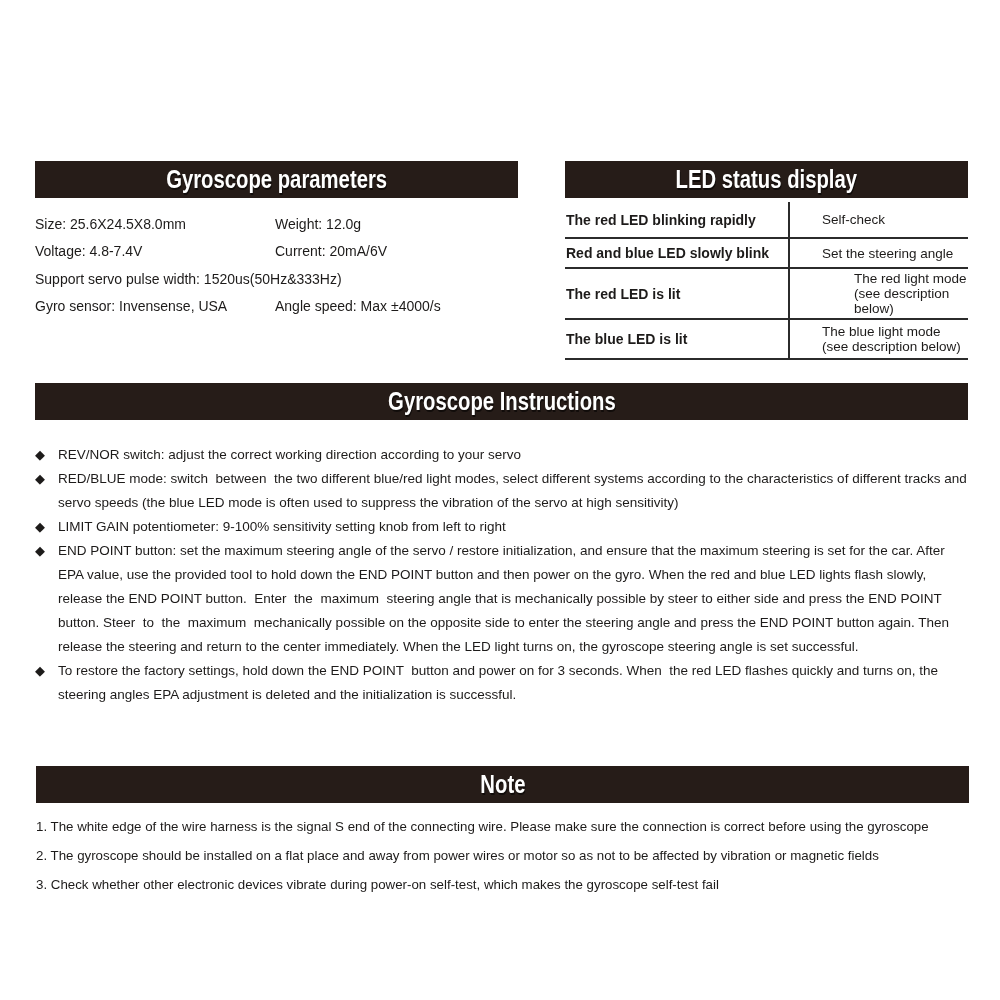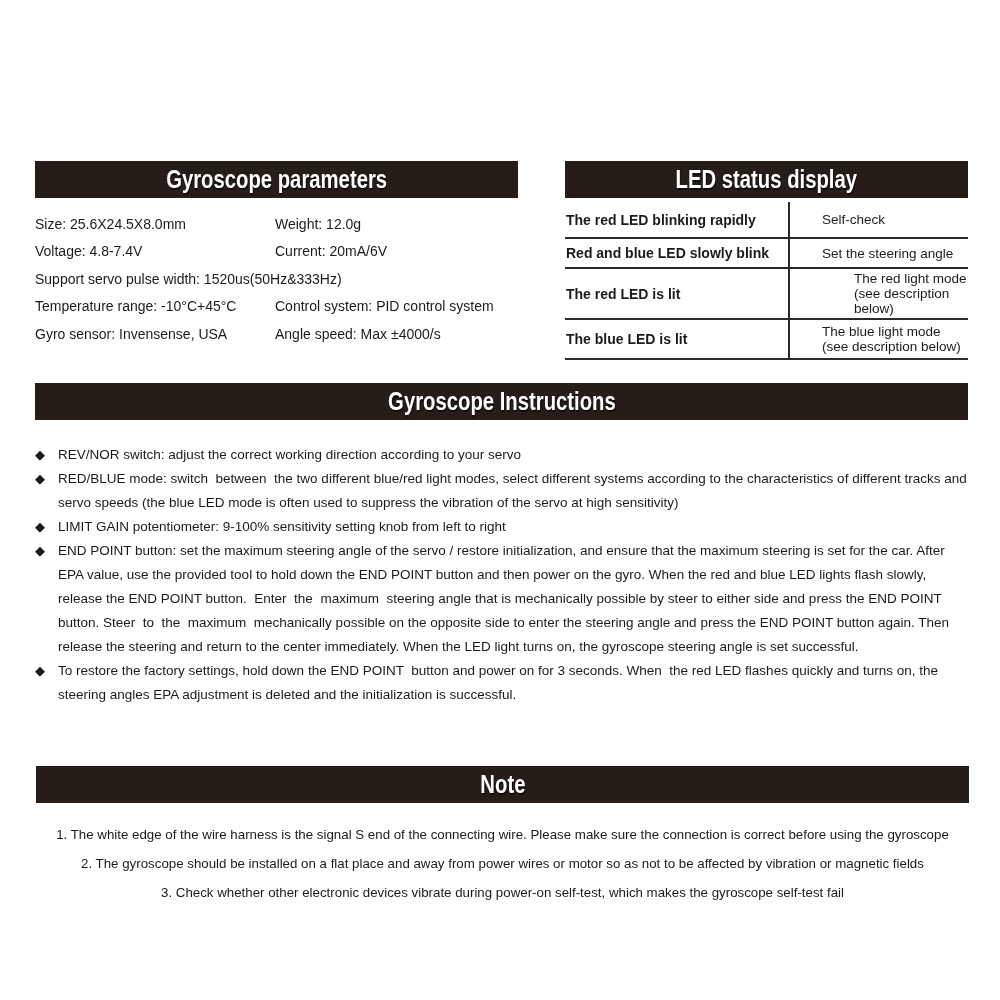--- a/index.html
+++ b/index.html
@@ -83,21 +83,21 @@
     color: #1d1b1a;
   }
   .inst-text {
     flex: 1;
     font-size: 13.5px;
     line-height: 24px;
     white-space: pre-wrap;
   }
   
   .note-section { position: absolute; left: 36px; top: 738px; width: 933px; }
-  .note-list { margin-top: 20px; text-align: center; }
+  .note-list { margin-top: 12px; }
   .note-item {
     font-size: 13.3px;
     line-height: 24px;
     margin-bottom: 5px;
     white-space: nowrap;
   }
 </style>
 </head>
 <body>
 
@@ -111,24 +111,20 @@
       <div class="p-row">
         <span class="p-cell">Size: 25.6X24.5X8.0mm</span>
         <span class="p-cell">Weight: 12.0g</span>
       </div>
       <div class="p-row">
         <span class="p-cell">Voltage: 4.8-7.4V</span>
         <span class="p-cell">Current: 20mA/6V</span>
       </div>
       <div class="p-row full">
         <span class="p-cell">Support servo pulse width: 1520us(50Hz&amp;333Hz)</span>
-      </div>
-      <div class="p-row">
-        <span class="p-cell">Temperature range: -10°C+45°C</span>
-        <span class="p-cell">Control system: PID control system</span>
       </div>
       <div class="p-row">
         <span class="p-cell">Gyro sensor: Invensense, USA</span>
         <span class="p-cell">Angle speed: Max ±4000/s</span>
       </div>
     </div>
   </section>
 
   <section class="led-section">
     <div class="bar">

